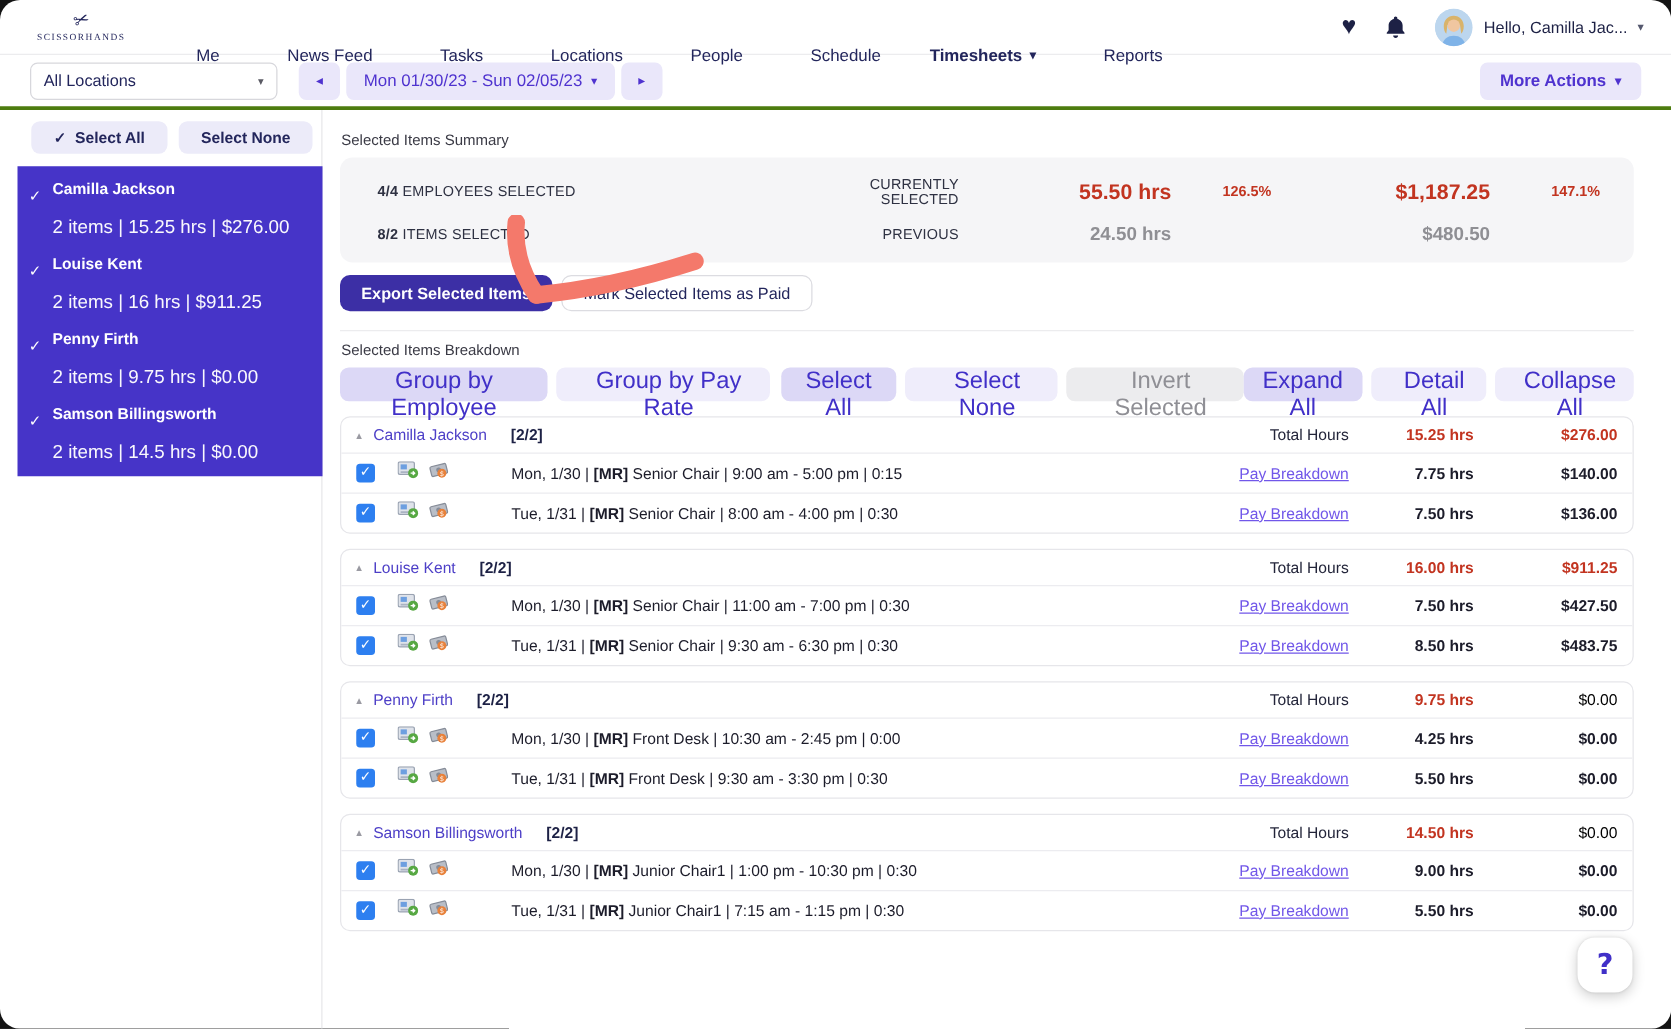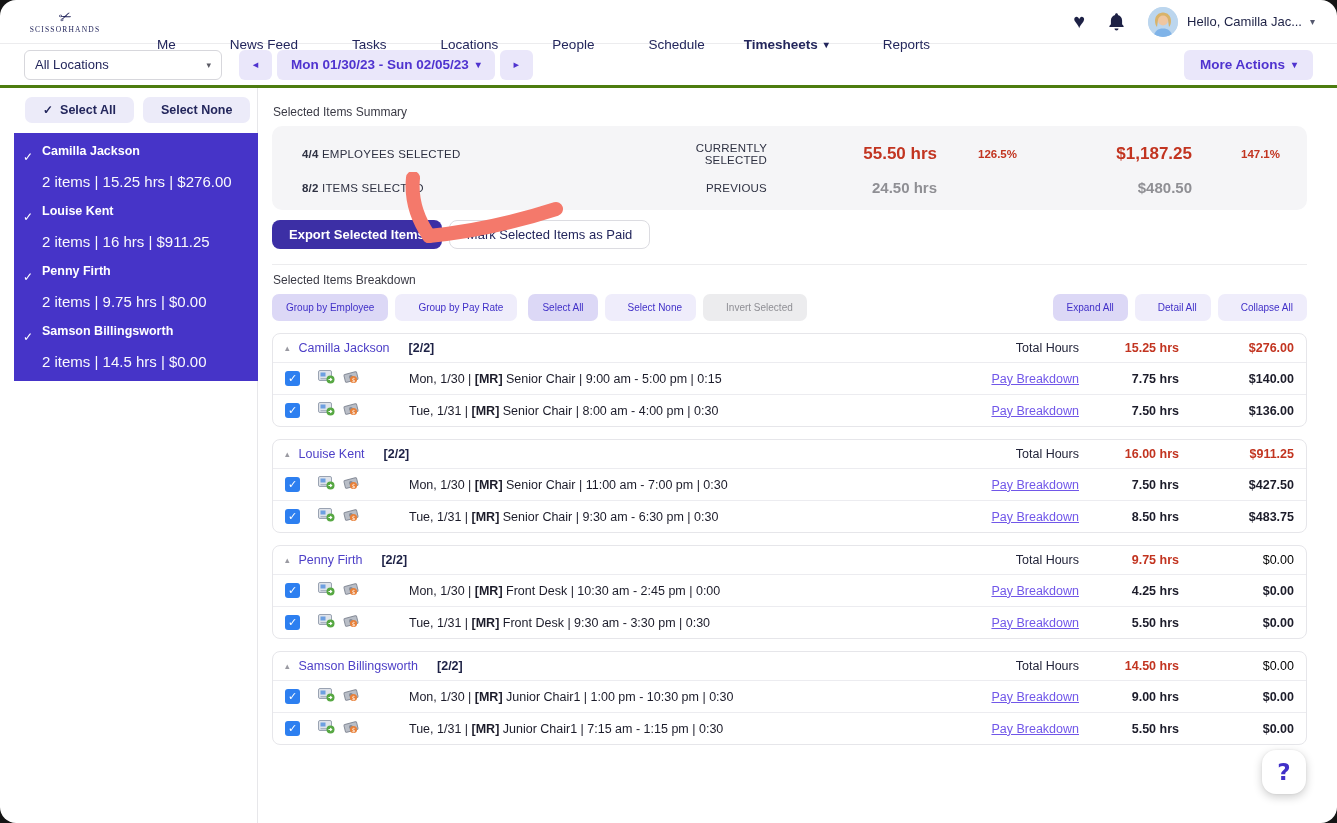--- a/index.html
+++ b/index.html
@@ -27,21 +27,21 @@
 
   
   .toolbar { height:44px; flex:0 0 44px; display:flex; align-items:center; padding:0 24px; border-bottom:3px solid #4d7c0f; }
   .loc-select { width:198px; height:30px; border:1px solid #d7d7dc; border-radius:6px; display:flex; align-items:center;
                 padding:0 10px; font-size:13px; color:#23265c; cursor:pointer; }
   .loc-select .caret { margin-left:auto; font-size:9px; color:#5a5a64; }
   .wk-btn { height:30px; background:#eae7fa; border:none; border-radius:6px; color:#4f33cf; display:flex; align-items:center;
             justify-content:center; cursor:pointer; font-family:inherit; }
   .wk-arrow { width:33px; margin-left:17px; font-size:11px; }
   .wk-arrow.next { margin-left:5px; }
-  .date-btn { margin-left:5px; padding:0 14px; font-size:13.5px; font-weight:bold;text-align:center; }
+  .date-btn { margin-left:5px; padding:0 14px; font-size:13.5px; font-weight:normal;text-align:center; }
   .date-btn .caret { font-size:10px; margin-left:7px; }
   .more-actions { margin-left:auto; padding:0 16px; font-size:13.5px; font-weight:bold; }
   .more-actions .caret { font-size:10px; margin-left:7px; }
 
   
   .content { flex:1; display:flex; min-height:0; }
   .sidebar { width:258px; flex:0 0 258px; border-right:1px solid #e7e7ea; padding-top:9px; }
   .sb-btns { display:flex; padding-left:25px; }
   .sb-btn { height:26px; border:none; border-radius:7px; background:#ecebf9; color:#23265c; font-size:12.5px; font-weight:bold;
             padding:0 18px; cursor:pointer; font-family:inherit; display:flex; align-items:center; }
@@ -71,21 +71,21 @@
   .v-sm { font-size:11.5px; }
 
   .actions { display:flex; margin-top:10px; }
   .btn-primary { background:#3c2fa5; color:#fff; border:none; border-radius:8px; padding:0 17px; height:29px;
                  font-size:13px; font-weight:bold; cursor:pointer; font-family:inherit; }
   .btn-secondary { background:#fff; color:#23265c; border:1px solid #dcdce1; border-radius:8px; padding:0 17px; height:29px;
                  font-size:13px; cursor:pointer; font-family:inherit; margin-left:7px; }
   .hr { border-top:1px solid #ececee; margin-top:15px; }
 
   .bd-controls { display:flex; align-items:center; }
-  .bd-btn { height:27px; border:none; border-radius:7px; font-size:10px; cursor:pointer; font-family:inherit;
+  .bd-btn { height:27px; border:none; border-radius:7px; font-size:19px; cursor:pointer; font-family:inherit;
             padding:0 14px; color:#4130c8; }
   .bg-dark-lav { background:#dcd8f6; }
   .bg-lav { background:#efedfb; }
   .bg-gray { background:#ececee; color:#8f8f95; }
   .bd-btn + .bd-btn { margin-left:7px;padding-left:23px; }
   .gap { width:11px; }
   .bd-right { margin-left:auto; display:flex; }
 
   .group-card { border:1px solid #e6e6ea; border-radius:8px; margin-top:12px; overflow:hidden; background:#fff; }
   .g-head { display:grid; grid-template-columns: 1fr 160px 100px 115px; align-items:center; height:28px; padding:0 12px; }

